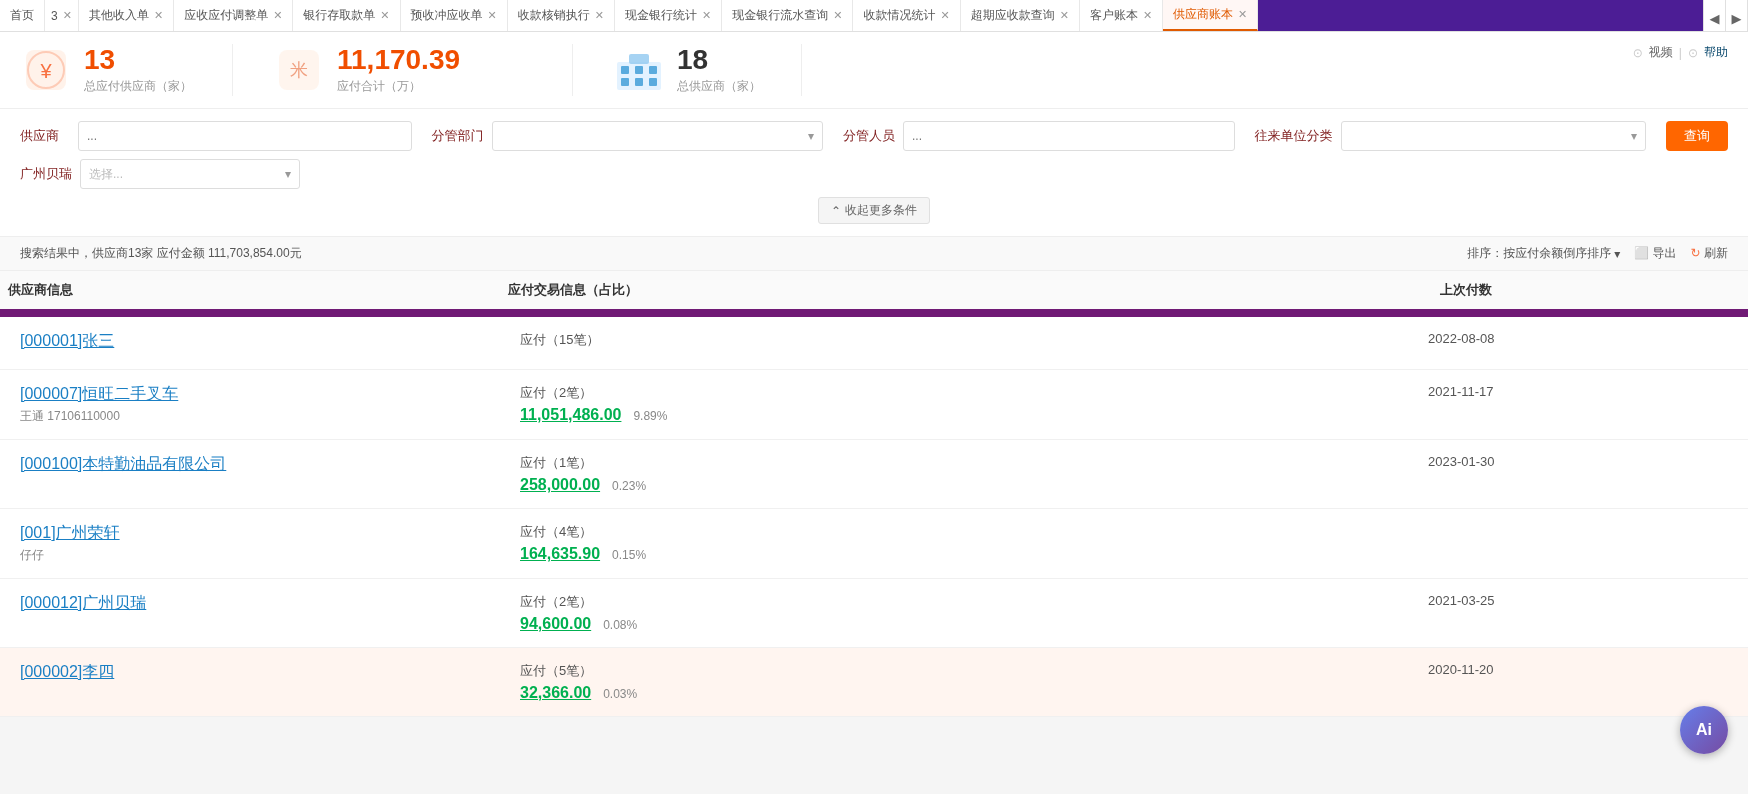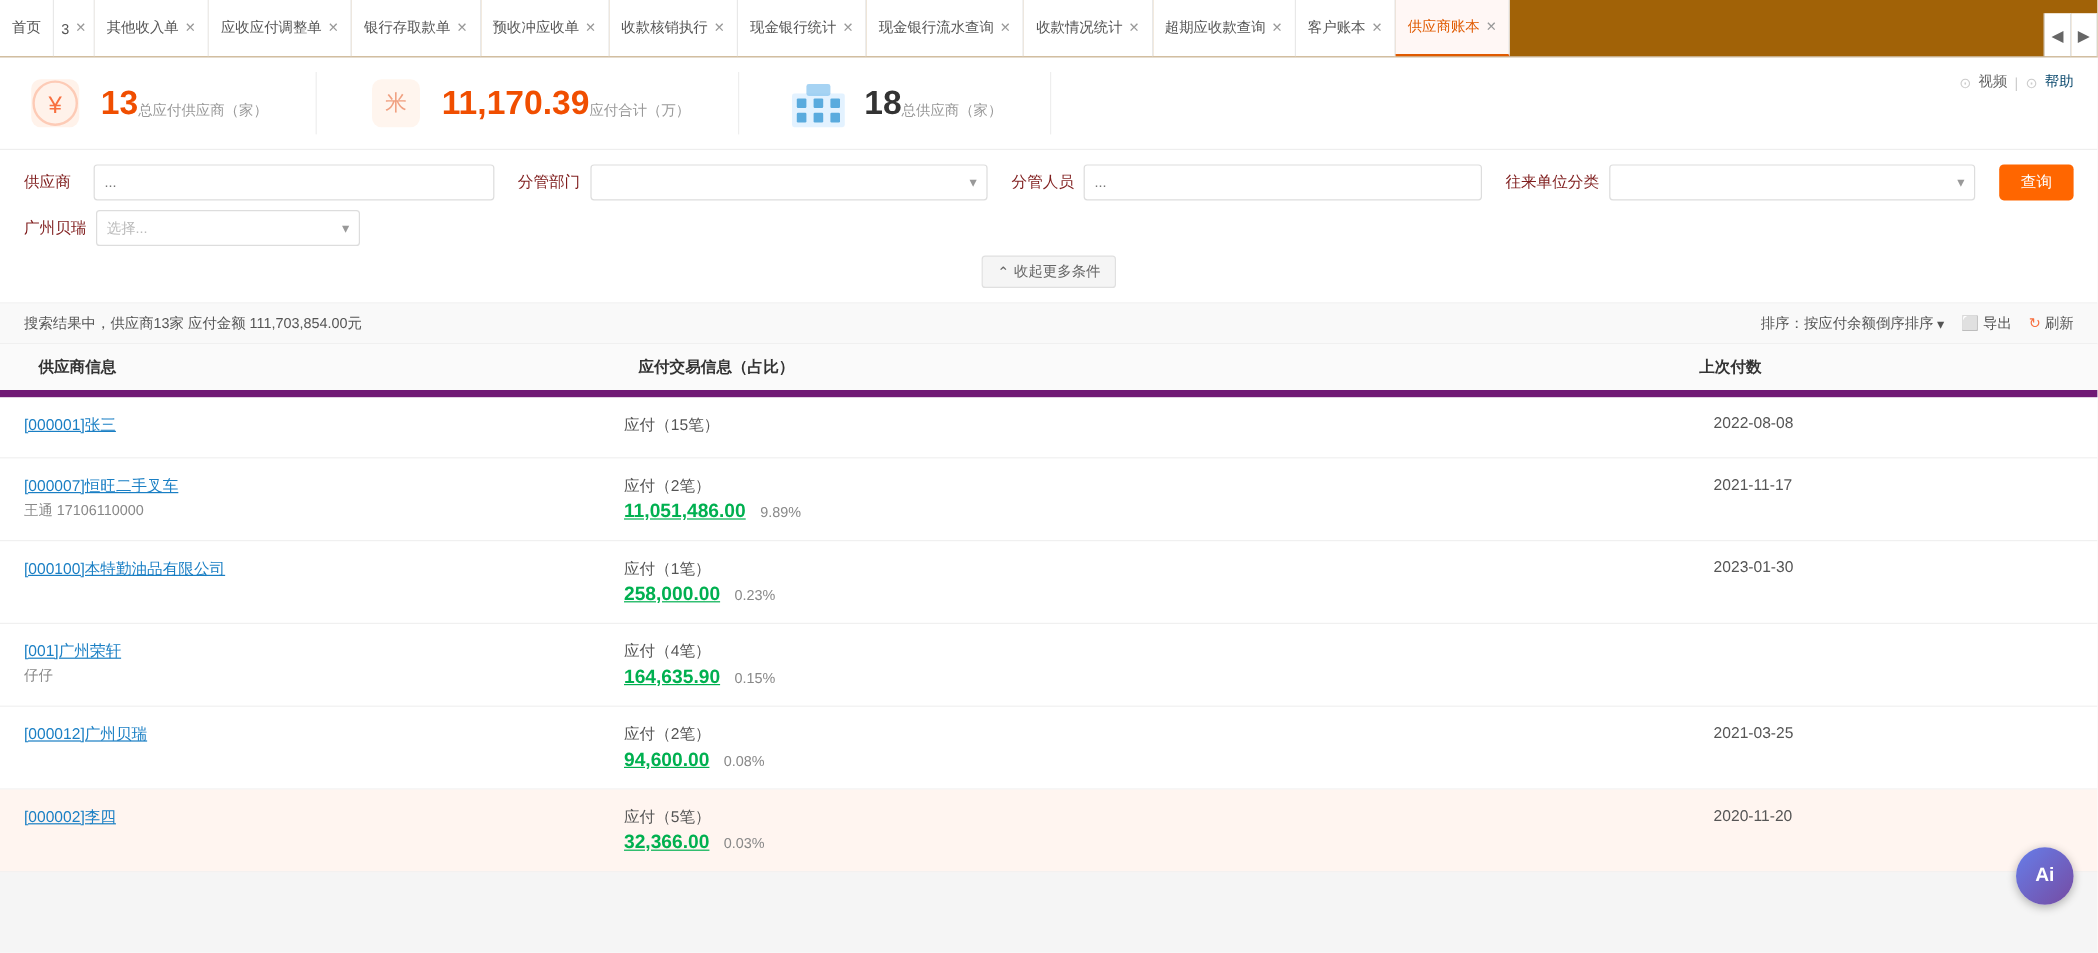--- a/index.html
+++ b/index.html
@@ -1,24 +1,24 @@
 <!DOCTYPE html>
 <html><head>
   <meta charset="utf-8">
   <style>
     * { box-sizing: border-box; margin: 0; padding: 0; }
     body { font-family: 'Microsoft YaHei', Arial, sans-serif; font-size: 13px; background: #f5f5f5; color: #333; }
 
     
     .top-nav {
       display: flex;
-      align-items: flex-end;
-      background: #a16207;
+      align-items: flex-start;
+      background: #4c1d95;
       border-bottom: 1px solid #e0e0e0;
-      height: 48px;
+      height: 32px;
       overflow: hidden;
     }
     .nav-tab {
       display: flex;
       align-items: center;
       padding: 0 10px;
       height: 100%;
       white-space: nowrap;
       border-right: 1px solid #e8e8e8;
       cursor: pointer;
@@ -73,21 +73,21 @@
     .stat-item:last-child { border-right: none; }
     .stat-icon {
       width: 52px;
       height: 52px;
       margin-right: 12px;
       display: flex;
       align-items: center;
       justify-content: center;
     }
     .stat-icon svg { width: 48px; height: 48px; }
-    .stat-content { display: flex; flex-direction: row; align-items: flex-end; }
+    .stat-content { display: flex; flex-direction: column; }
     .stat-number {
       font-size: 28px;
       font-weight: bold;
       color: #f04e00;
       line-height: 1.1;
     }
     .stat-label {
       font-size: 12px;
       color: #999;
       margin-top: 2px;
@@ -213,40 +213,40 @@
     }
 
     
     .table-container {
       background: #fff;
       margin: 0;
     }
     .table-header {
       display: grid;
       grid-template-columns: 500px 1fr 300px;
-      padding: 10px 32px;
-      border-bottom: 6px solid #701a75;
+      padding: 10px 8px;
+      border-bottom: 8px solid #701a75;
       font-weight: bold;
       font-size: 13px;
       color: #333;
       background: #fafafa;
     }
     .table-row {
       display: grid;
       grid-template-columns: 500px 1fr 300px;
       padding: 14px 20px;
       border-bottom: 1px solid #f0f0f0;
       align-items: start;
     }
     .table-row.highlighted { background: #fff5f0; }
     .supplier-link {
       color: #1a7fc4;
       text-decoration: underline;
       cursor: pointer;
-      font-size: 13px;
+      font-size: 16px;
     }
     .supplier-sub {
       font-size: 12px;
       color: #888;
       margin-top: 3px;
     }
     .tx-label { font-size: 13px; color: #555; margin-bottom: 4px; }
     .tx-amount {
       font-size: 16px;
       color: #00b050;

